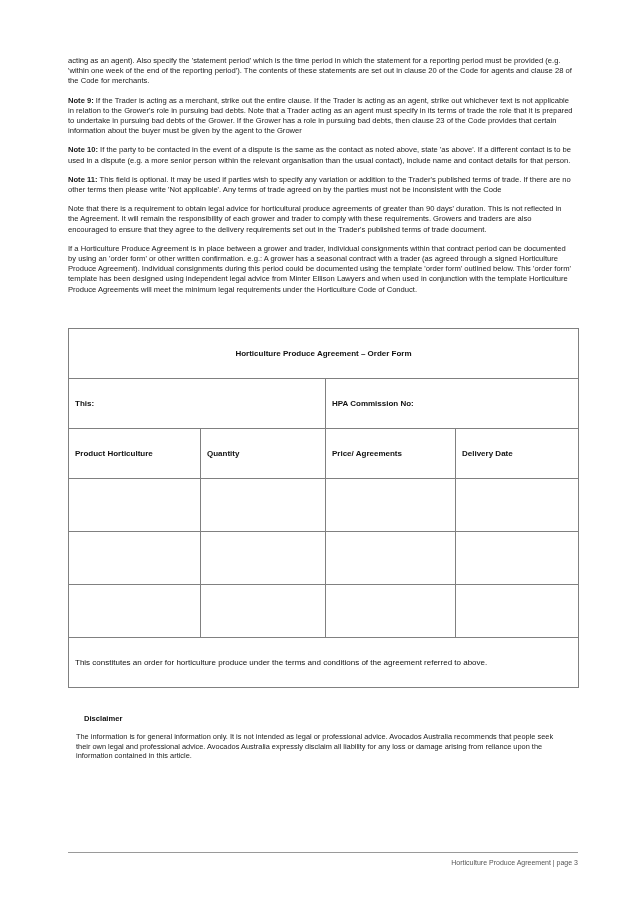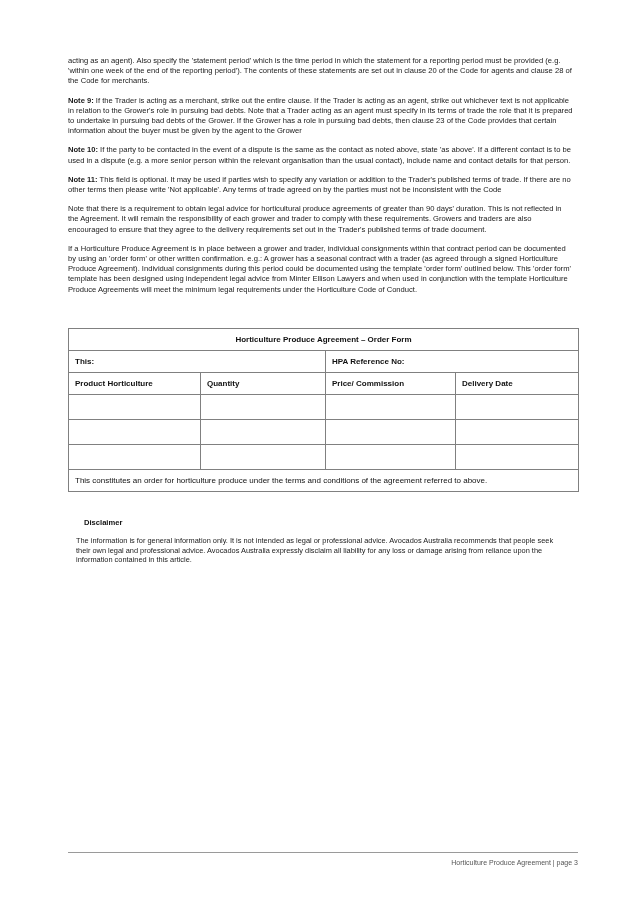--- a/index.html
+++ b/index.html
@@ -45,21 +45,21 @@
 
   
   table.order-form {
     width: 510px;
     border-collapse: collapse;
     table-layout: fixed;
     margin: 0;
   }
   table.order-form td {
     border: 1px solid #808080;
-    padding: 5px 6px;
+    padding: 19px 6px;
     font-size: 8px;
     line-height: 11px;
     vertical-align: top;
     color: #111111;
     background: #ffffff;
   }
   td.title-cell {
     background: #e9e9e9;
     text-align: center;
     font-weight: bold;
@@ -166,26 +166,26 @@
         <col style="width:125px">
         <col style="width:130px">
         <col style="width:123px">
       </colgroup>
       <tbody>
         <tr>
           <td class="title-cell" colspan="4">Horticulture Produce Agreement – Order Form</td>
         </tr>
         <tr>
           <td class="label-cell" colspan="2">This:</td>
-          <td class="label-cell" colspan="2">HPA Reference No:</td>
+          <td class="label-cell" colspan="2">HPA Commission No:</td>
         </tr>
         <tr>
           <td class="colhead">Product Horticulture</td>
           <td class="colhead">Quantity</td>
-          <td class="colhead">Price/ Commission</td>
+          <td class="colhead">Price/ Agreements</td>
           <td class="colhead">Delivery Date</td>
         </tr>
         <tr>
           <td class="data-cell"></td>
           <td class="data-cell"></td>
           <td class="data-cell"></td>
           <td class="data-cell"></td>
         </tr>
         <tr>
           <td class="data-cell"></td>

